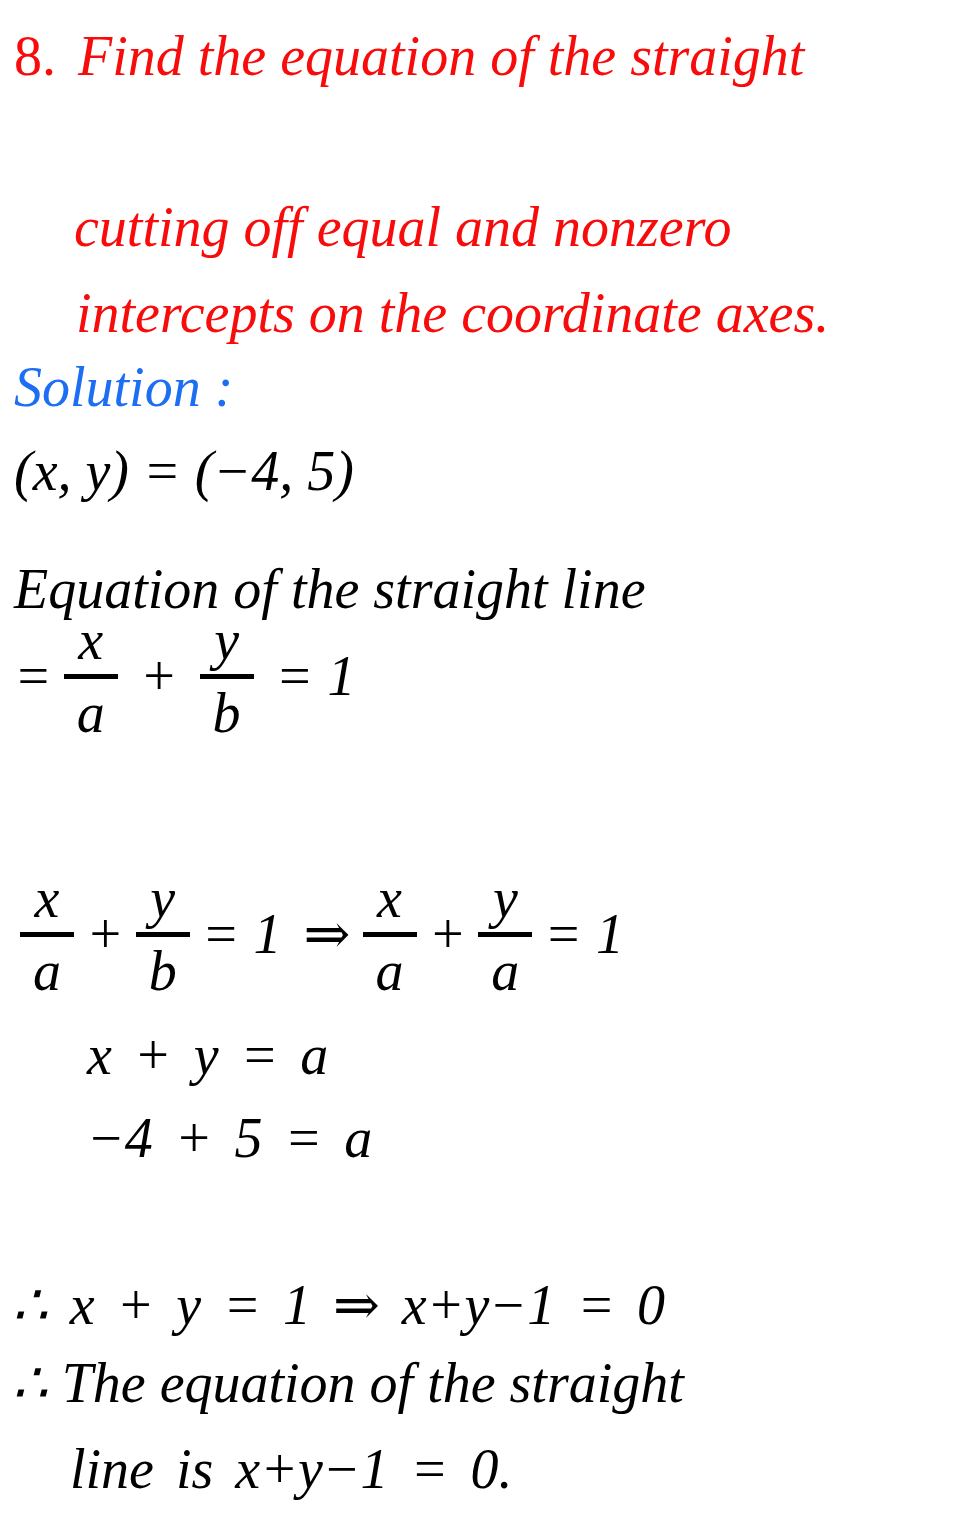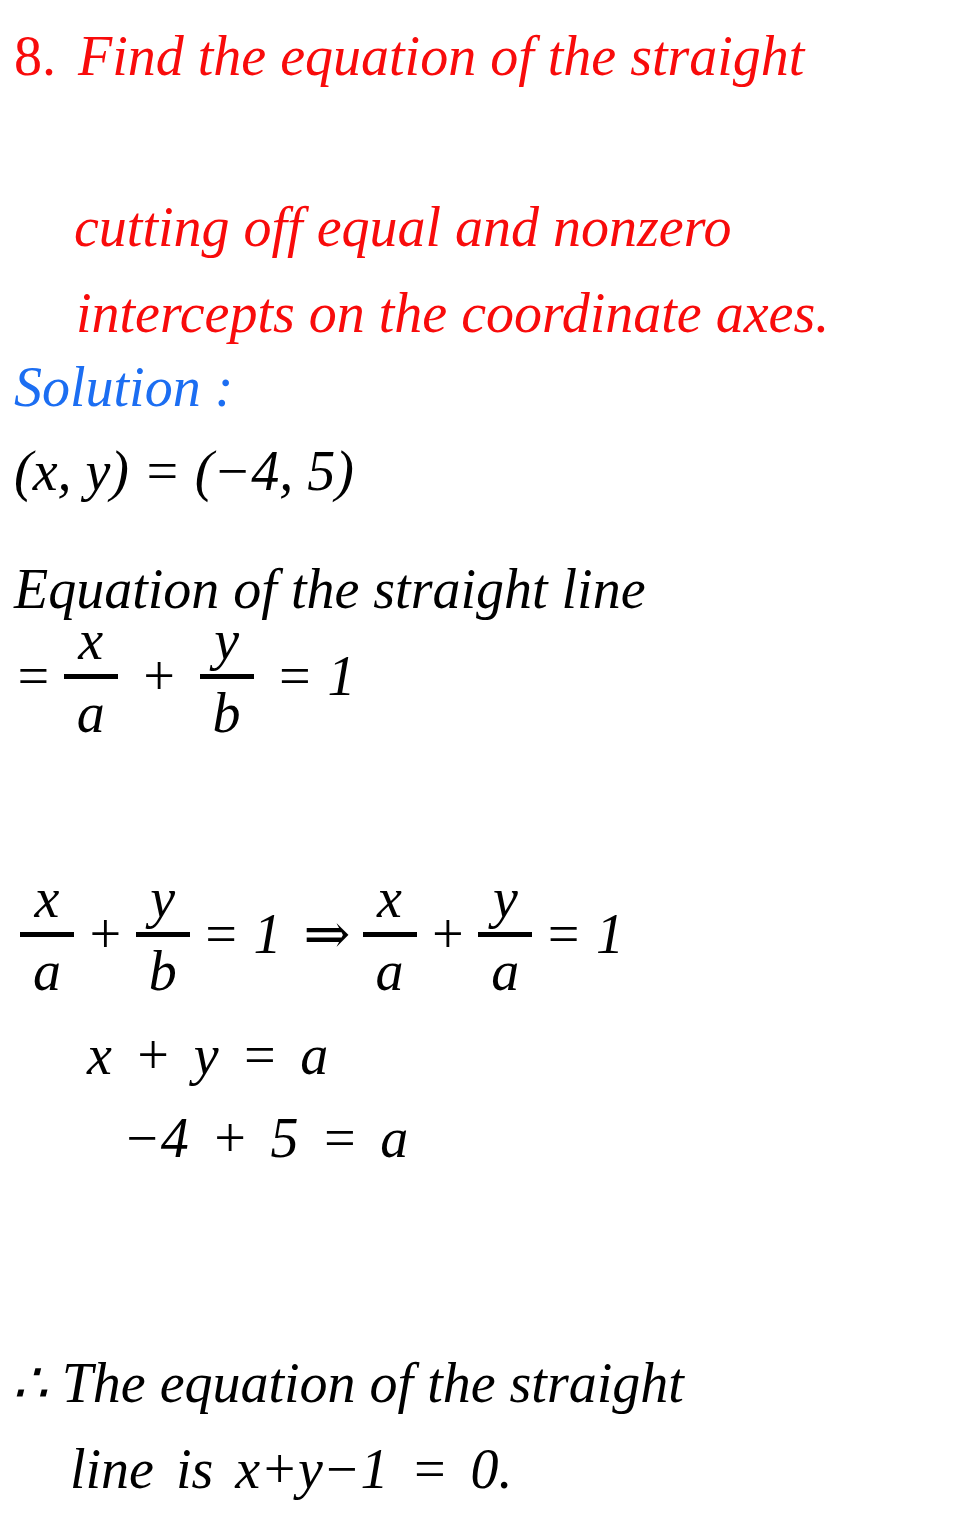--- a/index.html
+++ b/index.html
@@ -97,25 +97,28 @@
       <span class="fnum">y</span>
       <span class="fden">a</span>
     </span>
     <span class="op-tight">= 1</span>
   </div>
 
   <div class="line wide" style="left:83px; top:1020px;">
     <span>x + y = a</span>
   </div>
 
-  <div class="line wide" style="left:83px; top:1103px;margin-left:36px;">
+  <div class="line wide" style="left:83px; top:1103px;">
     <span>−4 + 5 = a</span>
   </div>
 
 
+  <div class="line wide" style="left:8px; top:1270px;">
+    <span>∴ x + y = 1 ⇒ x+y−1 = 0</span>
+  </div>
 
   <div class="line" style="left:8px; top:1348px;">
     <span>∴ The equation of the straight</span>
   </div>
 
   <div class="line wide" style="left:66px; top:1434px;">
     <span>line is x+y−1 = 0.</span>
   </div>
 
 </div>

